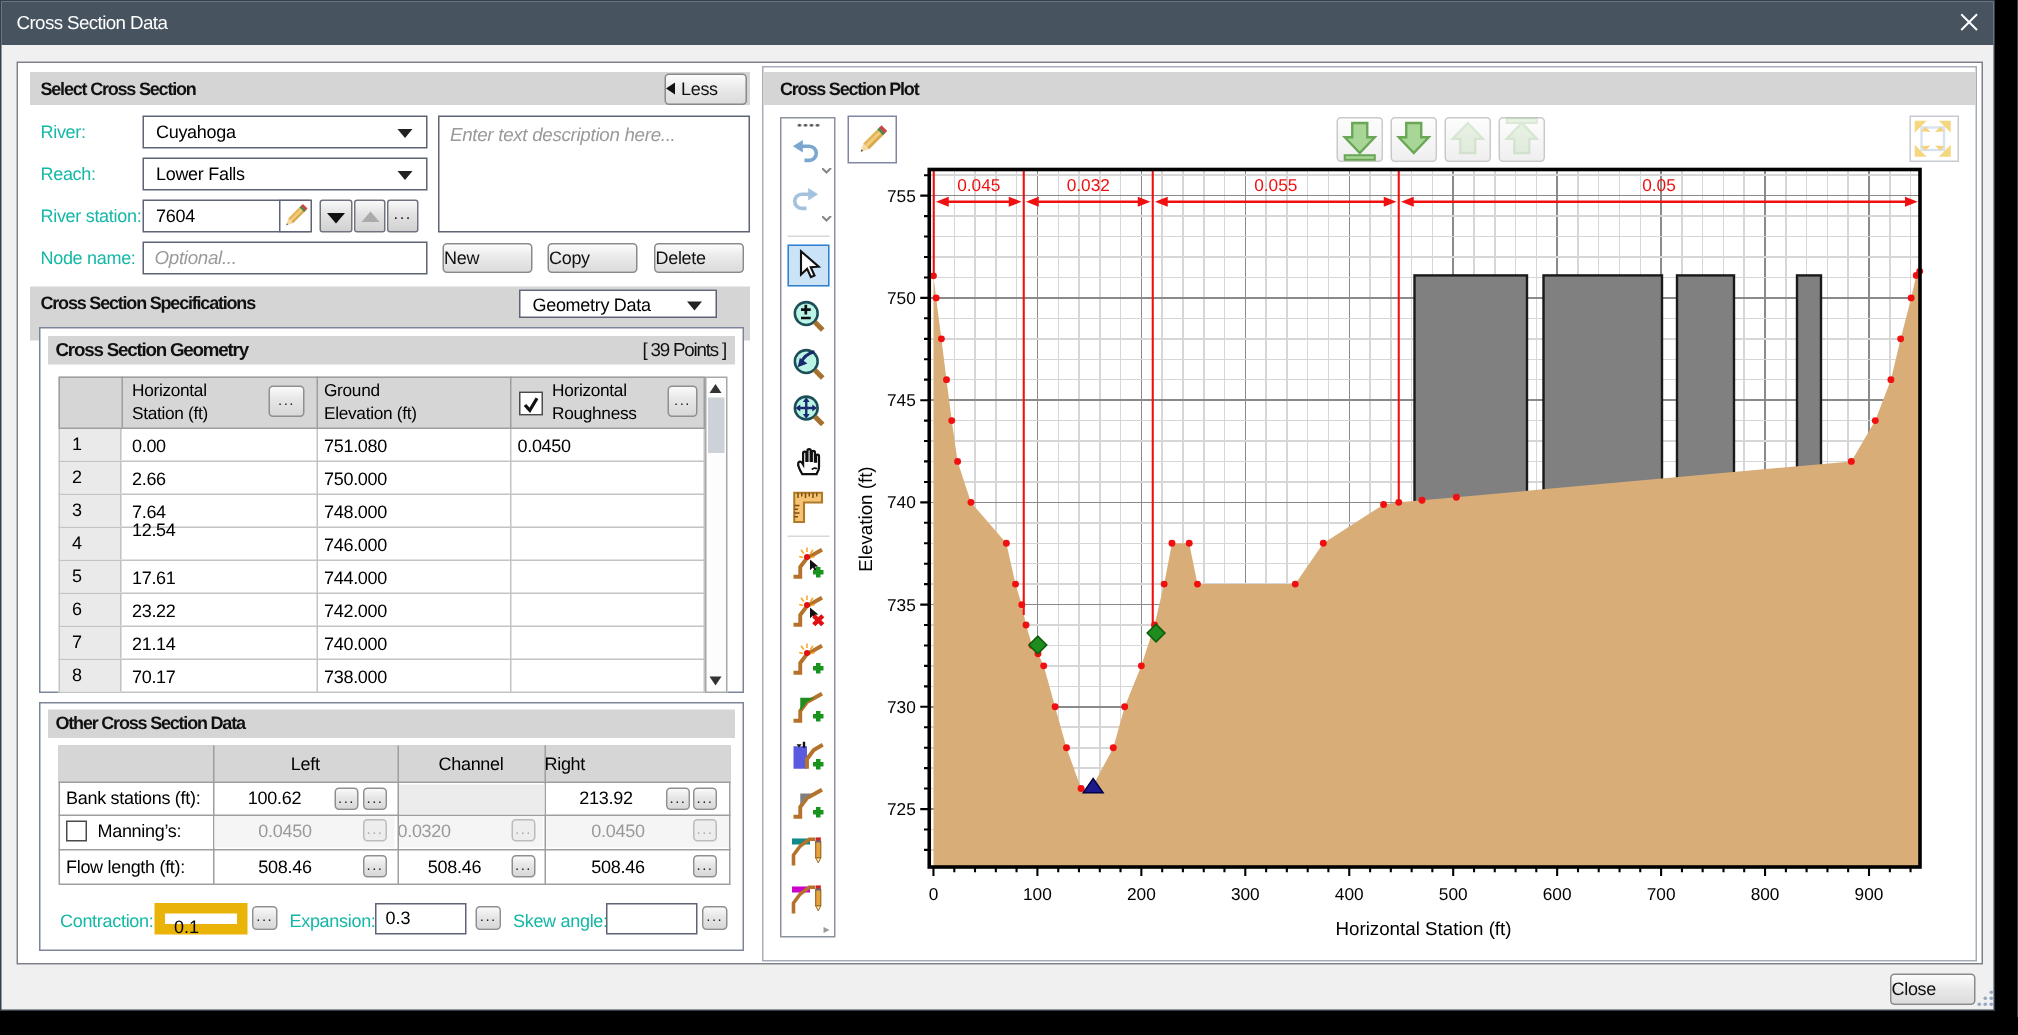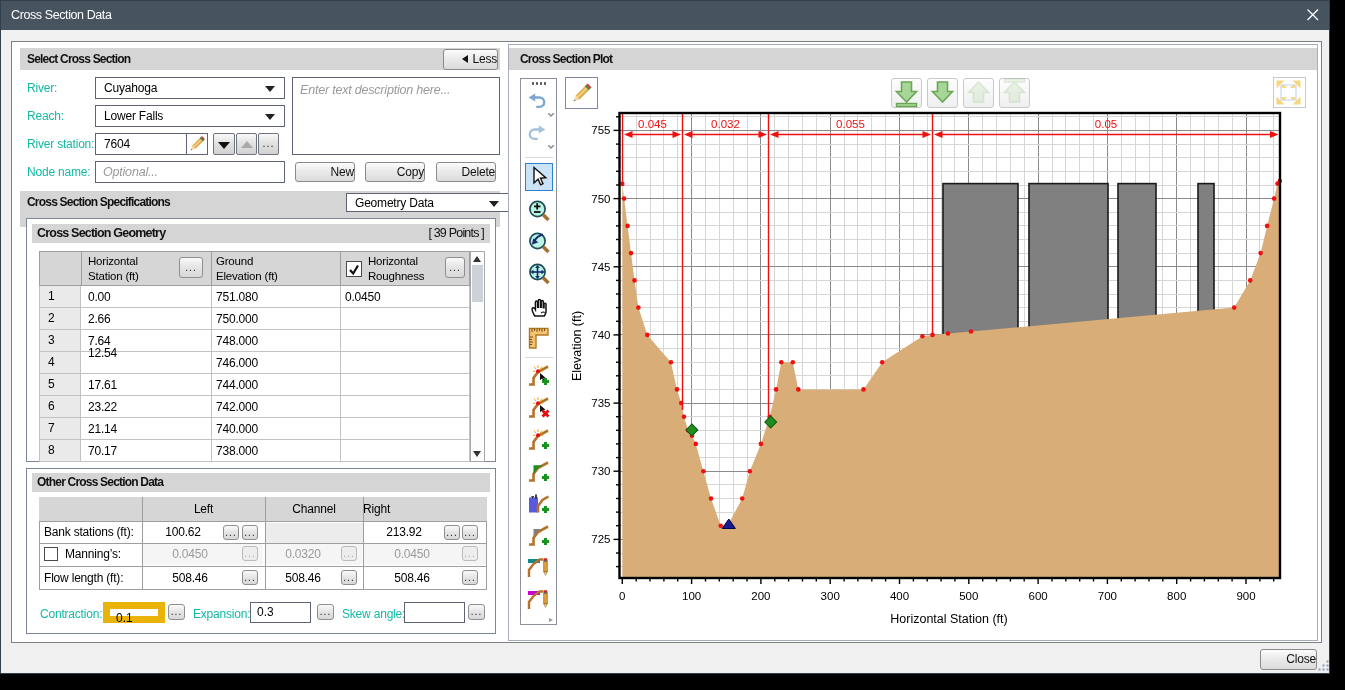--- a/index.html
+++ b/index.html
@@ -9,21 +9,21 @@
  font-size:12.5px;letter-spacing:-0.4px;line-height:29px;padding-left:10px;}
 #panel{left:11px;top:41px;width:1311px;height:602px;background:#fff;border:1px solid #7d8086;}
 .hdr{background:#d5d5d5;font-weight:bold;font-size:12px;letter-spacing:-0.8px;color:#111;}
 .hdr span{display:inline-block;padding-left:7px;line-height:22px;}
 .lbl{font-size:12px;letter-spacing:-0.2px;color:#14b8a6;line-height:16px;}
 .combo{background:#fff;border:1px solid #5f6475;font-size:12px;letter-spacing:-0.2px;color:#000;}
 .combo .tx{position:absolute;left:8px;top:50%;transform:translateY(-50%);}
 .carr{position:absolute;right:9px;top:50%;margin-top:-2px;width:0;height:0;
  border-left:5px solid transparent;border-right:5px solid transparent;border-top:6px solid #222;}
 .btn{background:linear-gradient(#fdfdfd,#eaeaea 45%,#dcdcdc);border:1px solid #8a8a8a;border-radius:3px;
- font-size:12px;letter-spacing:-0.2px;color:#111;text-align:right;}
+ font-size:12px;letter-spacing:-0.2px;color:#111;text-align:left;}
 .sbtn{background:linear-gradient(#f9f9f9,#e2e2e2 45%,#d2d2d2);border:1px solid #70747e;border-radius:2px;text-align:center;}
 .mbtn{background:linear-gradient(#fafafa,#e6e6e6 45%,#d8d8d8);border:1px solid #8f8f8f;border-radius:3px;
  font-size:10px;line-height:8px;color:#222;text-align:center;letter-spacing:1px;}
 .ital{font-style:italic;color:#9a9a9a;font-size:12.5px;letter-spacing:-0.2px;}
 .grp{border:1px solid #7c8698;background:#fff;}
 #closebtn{line-height:19px;}
 .chk{background:#fff;border:1px solid #4a4a4a;}
 </style></head><body>
 <div id="win" class="abs"></div>
 <div id="title" class="abs">Cross Section Data</div>
@@ -68,21 +68,21 @@
 <div class="abs" style="left:292px;top:77px;width:208px;height:78px;border:1px solid #5f6475;background:#fff">
     <div class="ital" style="padding:5px 0 0 7px">Enter text description here...</div>
   </div>
 <div class="abs" style="left:95px;top:161px;width:190px;height:22px;border:1px solid #5f6475;background:#fff">
     <div class="ital" style="padding:3px 0 0 7px">Optional...</div>
   </div>
 <div class="abs btn" style="left:295px;top:162px;width:60px;height:20px;line-height:18px">New</div>
 <div class="abs btn" style="left:365px;top:162px;width:60px;height:20px;line-height:18px">Copy</div>
 <div class="abs btn" style="left:436px;top:162px;width:60px;height:20px;line-height:18px">Delete</div>
 <div class="abs hdr" style="left:20px;top:191px;width:480px;height:36px"><span>Cross Section Specifications</span></div>
-<div class="abs combo" style="left:346px;top:193px;width:163px;height:19px">
+<div class="abs combo" style="left:346px;top:193px;width:132px;height:19px">
     <span class="tx">Geometry Data</span>
     <span class="carr"></span>
   </div>
 <div class="abs grp" style="left:26px;top:218px;width:470px;height:244px"></div>
 <div class="abs hdr" style="left:32px;top:224px;width:458px;height:19px;font-size:12.5px"><span style="line-height:19px;padding-left:5px">Cross Section Geometry</span><span style="position:absolute;right:6px;font-weight:normal;line-height:19px">[ 39 Points ]</span></div>
 <div class="abs" style="left:39px;top:251px;width:447px;height:211px;font-size:12px;letter-spacing:-0.2px">
     <div style="position:absolute;left:0;top:0;width:431px;height:35px;background:#d6d6d6;border:1px solid #9e9e9e"></div>
     <div style="position:absolute;left:42px;top:0;width:1px;height:35px;background:#9e9e9e"></div>
     <div style="position:absolute;left:172px;top:0;width:1px;height:35px;background:#9e9e9e"></div>
     <div style="position:absolute;left:301px;top:0;width:1px;height:35px;background:#9e9e9e"></div>
@@ -168,21 +168,21 @@
     <div class="mbtn" style="position:absolute;left:184px;top:28px;width:16px;height:15px;line-height:13px">...</div>
     <div class="mbtn" style="position:absolute;left:203px;top:28px;width:16px;height:15px;line-height:13px">...</div>
     <div class="mbtn" style="position:absolute;left:405px;top:28px;width:16px;height:15px;line-height:13px">...</div>
     <div class="mbtn" style="position:absolute;left:423px;top:28px;width:16px;height:15px;line-height:13px">...</div>
     <div class="chk" style="position:absolute;left:5px;top:50px;width:14px;height:14px"></div>
     <div style="position:absolute;left:26px;top:46px;line-height:23px">Manning’s:</div>
     <div style="position:absolute;left:104px;top:47px;width:120px;height:21px;background:#f5f5f5"></div>
     <div style="position:absolute;left:227px;top:47px;width:96px;height:21px;background:#f5f5f5"></div>
     <div style="position:absolute;left:325px;top:47px;width:122px;height:21px;background:#f5f5f5"></div>
     <div style="position:absolute;left:103px;top:46px;width:96px;line-height:23px;text-align:center;color:#9a9a9a">0.0450</div>
-    <div style="position:absolute;left:226px;top:46px;width:76px;line-height:23px;text-align:center;color:#9a9a9a">0.0320</div>
+    <div style="position:absolute;left:226px;top:46px;width:76px;line-height:23px;text-align:left;color:#9a9a9a">0.0320</div>
     <div style="position:absolute;left:324px;top:46px;width:98px;line-height:23px;text-align:center;color:#9a9a9a">0.0450</div>
     <div class="mbtn" style="position:absolute;left:203px;top:49px;width:16px;height:15px;line-height:13px;color:#aaa;background:#ededed;border-color:#bbb">...</div>
     <div class="mbtn" style="position:absolute;left:302px;top:49px;width:16px;height:15px;line-height:13px;color:#aaa;background:#ededed;border-color:#bbb">...</div>
     <div class="mbtn" style="position:absolute;left:423px;top:49px;width:16px;height:15px;line-height:13px;color:#aaa;background:#ededed;border-color:#bbb">...</div>
     <div style="position:absolute;left:5px;top:69px;line-height:24px">Flow length (ft):</div>
     <div style="position:absolute;left:103px;top:69px;width:96px;line-height:24px;text-align:center">508.46</div>
     <div style="position:absolute;left:226px;top:69px;width:76px;line-height:24px;text-align:center">508.46</div>
     <div style="position:absolute;left:324px;top:69px;width:98px;line-height:24px;text-align:center">508.46</div>
     <div class="mbtn" style="position:absolute;left:203px;top:73px;width:16px;height:15px;line-height:13px">...</div>
     <div class="mbtn" style="position:absolute;left:302px;top:73px;width:16px;height:15px;line-height:13px">...</div>

